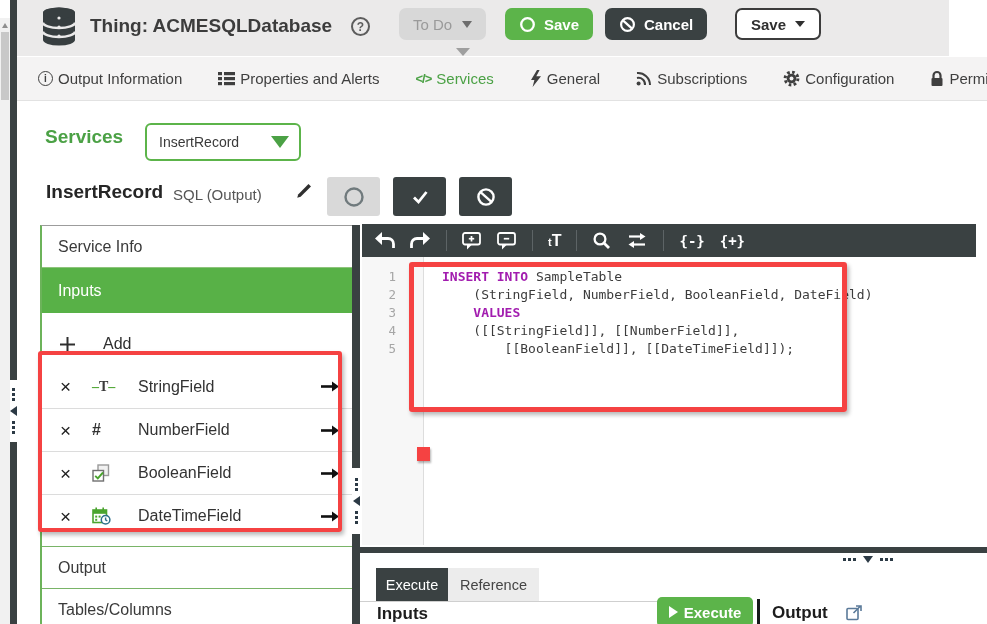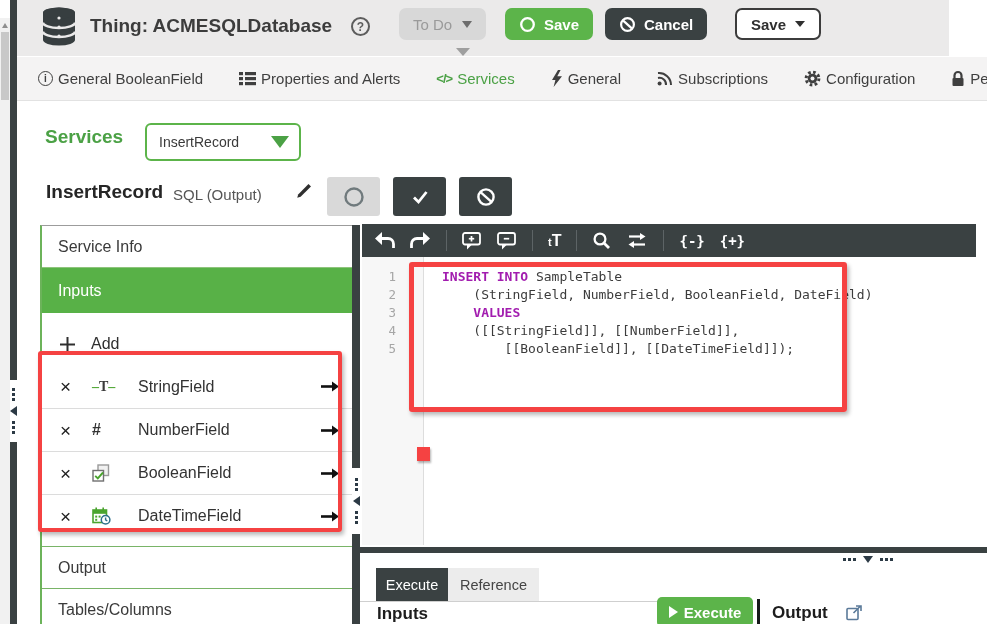--- a/index.html
+++ b/index.html
@@ -72,21 +72,21 @@
   #svc-btn-check { left:393px; background:#3a4142; }
   #svc-btn-cancel { left:459px; background:#3a4142; }
 
   
   #sidebar { left:40px; top:225px; width:312px; height:399px; background:#fff;
              border-top:1px solid #9c9c9c; border-left:2px solid #6cb35a; }
   .side-sec { height:42px; display:flex; align-items:center; padding-left:16px;
               font-size:16px; color:#3a3a3a; cursor:pointer; }
   .side-sec.first { border-bottom:1px solid #8ec47c; }
   .side-sec.active { background:#58b147; color:#fff; height:45px; }
-  #add-row { margin-top:17px; height:28px; display:flex; align-items:center; padding-left:17px; gap:15px;
+  #add-row { margin-top:17px; height:28px; display:flex; align-items:center; padding-left:17px; gap:27px;
              font-size:16px; color:#2f2f2f; cursor:pointer; }
   #fields { margin-top:7px; }
   .field-row { height:43px; display:flex; align-items:center; padding:0 12px 0 18px; border-top:1px solid #dcdcdc; }
   .field-row:first-child { border-top:none; }
   .field-x { width:32px; font-size:19px; color:#222; cursor:pointer; line-height:1; }
   .field-ic { width:46px; display:flex; align-items:center; }
   .field-label { flex:1; font-size:16px; color:#333; }
   .field-arrow { cursor:pointer; display:flex; }
   #bottom-secs { margin-top:9px; }
   #bottom-secs .side-sec { border-top:1px solid #79b467; height:42px; }
@@ -209,21 +209,21 @@
   </div>
 </div>
 <div id="tab-caret" class="abs"></div>
 
 <div id="tabrow" class="abs">
   <div id="tabs">
       <div class="tab">
         <span class="tico-wrap" style="display: inline-flex; align-items: center;">
           <span class="circ-i">i</span>
         </span>
-        <span>General BooleanField</span>
+        <span>Output Information</span>
       </div>
       <div class="tab">
         <span class="tico-wrap" style="display: inline-flex; align-items: center;">
           <svg width="17" height="15" viewBox="0 0 17 15">
             <g fill="#3f3f3f">
               <rect x="0" y="1" width="4" height="3.2"></rect>
               <rect x="6" y="1" width="11" height="3.2"></rect>
               <rect x="0" y="6" width="4" height="3.2"></rect>
               <rect x="6" y="6" width="11" height="3.2"></rect>
               <rect x="0" y="11" width="4" height="3.2"></rect>

